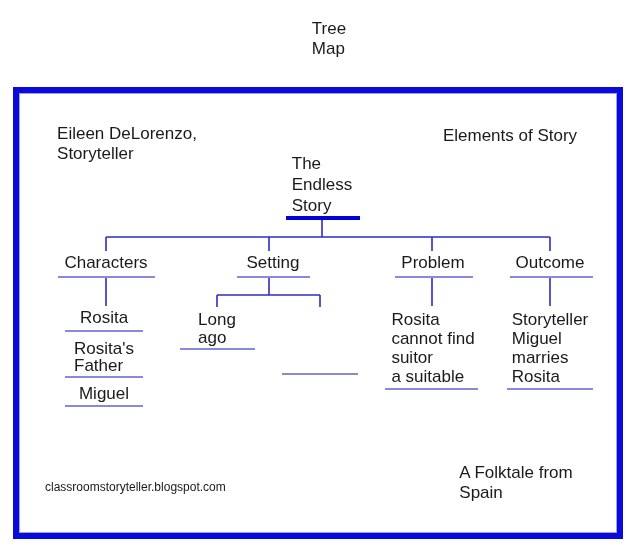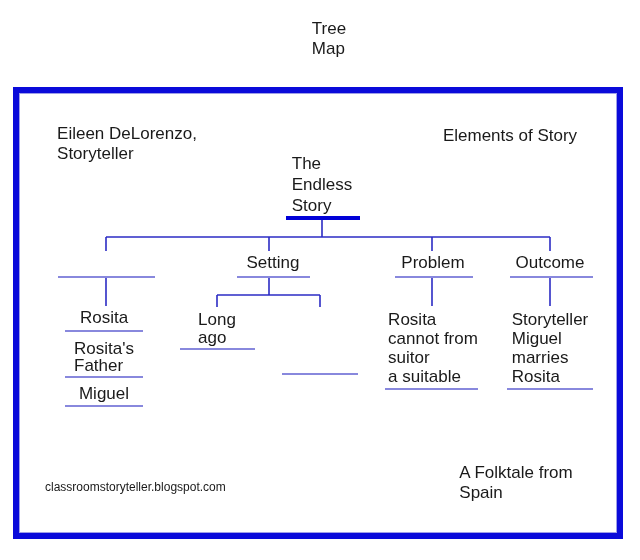--- a/index.html
+++ b/index.html
@@ -102,20 +102,23 @@
   <div class="tbox" style="left:510px; top:126px; --lh:20px">
     <div>Elements of Story</div>
   </div>
 
   <div class="tbox" style="left:322px; top:153px; --lh:21px">
     <div>The</div>
     <div>Endless</div>
     <div>Story</div>
   </div>
 
+  <div class="tbox" style="left:106px; top:253px; --lh:20px">
+    <div>Characters</div>
+  </div>
   <div class="tbox" style="left:273px; top:253px; --lh:20px">
     <div>Setting</div>
   </div>
   <div class="tbox" style="left:433px; top:253px; --lh:20px">
     <div>Problem</div>
   </div>
   <div class="tbox" style="left:550px; top:253px; --lh:20px">
     <div>Outcome</div>
   </div>
 
@@ -130,21 +133,21 @@
     <div>Miguel</div>
   </div>
 
   <div class="tbox" style="left:217px; top:311px; --lh:18px">
     <div>Long</div>
     <div>ago</div>
   </div>
 
   <div class="tbox" style="left:433px; top:310px; --lh:19px">
     <div>Rosita</div>
-    <div>cannot from</div>
+    <div>cannot find</div>
     <div>suitor</div>
     <div>a suitable</div>
   </div>
 
   <div class="tbox" style="left:550px; top:310px; --lh:19px">
     <div>Storyteller</div>
     <div>Miguel</div>
     <div>marries</div>
     <div>Rosita</div>
   </div>

